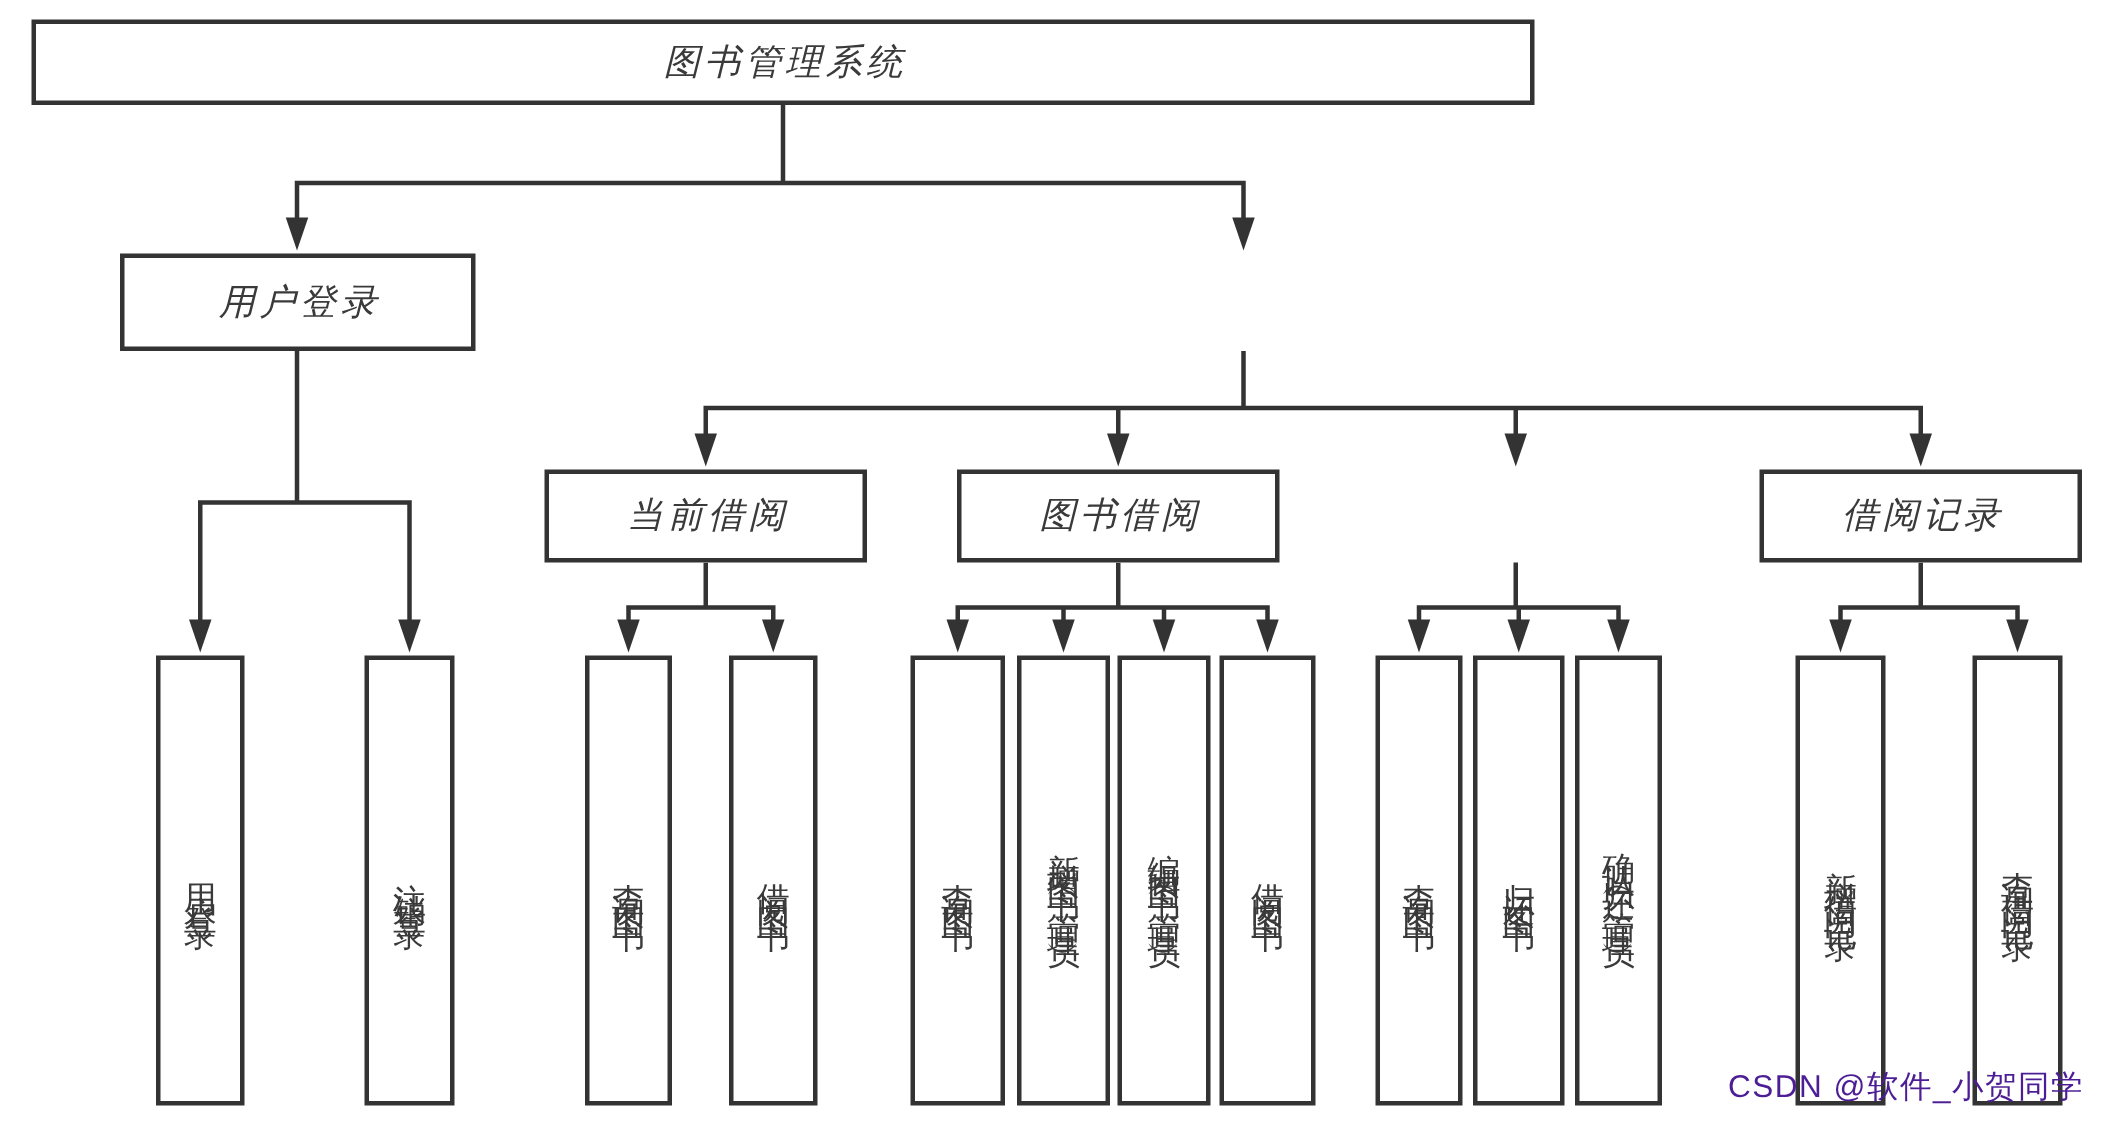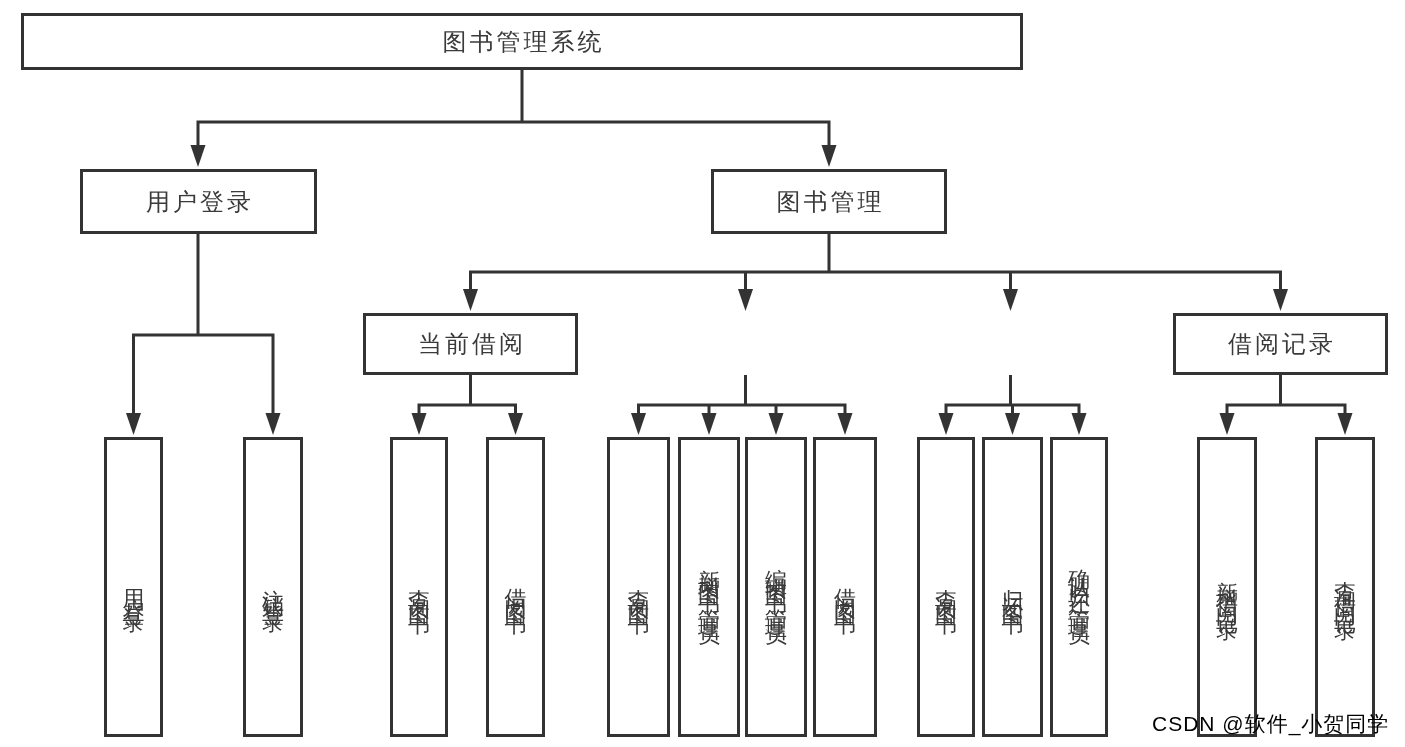--- a/index.html
+++ b/index.html
@@ -27,36 +27,37 @@
     justify-content: center;
     color: #3a3a3a;
     z-index: 2;
   }
   .box.h .lbl {
     font-size: 24px;
     letter-spacing: 3px;
     white-space: nowrap;
     line-height: 1;
     text-indent: 3px; 
+    font-style: italic;
   }
   .box.v .lbl {
     writing-mode: vertical-rl;
     text-orientation: mixed;
     font-size: 22px;
     letter-spacing: 8px;
     line-height: 1;
     white-space: nowrap;
   }
   .watermark {
     position: absolute;
     left: 1152px;
     top: 710px;
     font-size: 21px;
     letter-spacing: 1px;
-    color: #000000;
+    color: #4c1d95;
     z-index: 5;
     white-space: nowrap;
   }
 </style>
 </head>
 <body>
 
 <div class="stage">
 
   <svg class="wires" viewBox="0 0 1405 747">
@@ -102,26 +103,26 @@
     </g>
   </svg>
 
   <div class="box h" style="left:21px;top:13px;width:1002px;height:57px">
     <span class="lbl">图书管理系统</span>
   </div>
 
   <div class="box h" style="left:80px;top:169px;width:237px;height:65px">
     <span class="lbl">用户登录</span>
   </div>
-  <div class="box h" style="left:711px;top:169px;width:236px;height:65px">
-    <span class="lbl">图书管理</span>
-  </div>
 
   <div class="box h" style="left:363px;top:313px;width:215px;height:62px">
     <span class="lbl">当前借阅</span>
+  </div>
+  <div class="box h" style="left:638px;top:313px;width:215px;height:62px">
+    <span class="lbl">图书借阅</span>
   </div>
   <div class="box h" style="left:1173px;top:313px;width:215px;height:62px">
     <span class="lbl">借阅记录</span>
   </div>
 
   <div class="box v" style="left:104px;top:437px;width:59px;height:300px">
     <span class="lbl">用户登录</span>
   </div>
   <div class="box v" style="left:243px;top:437px;width:60px;height:300px">
     <span class="lbl">注销登录</span>

